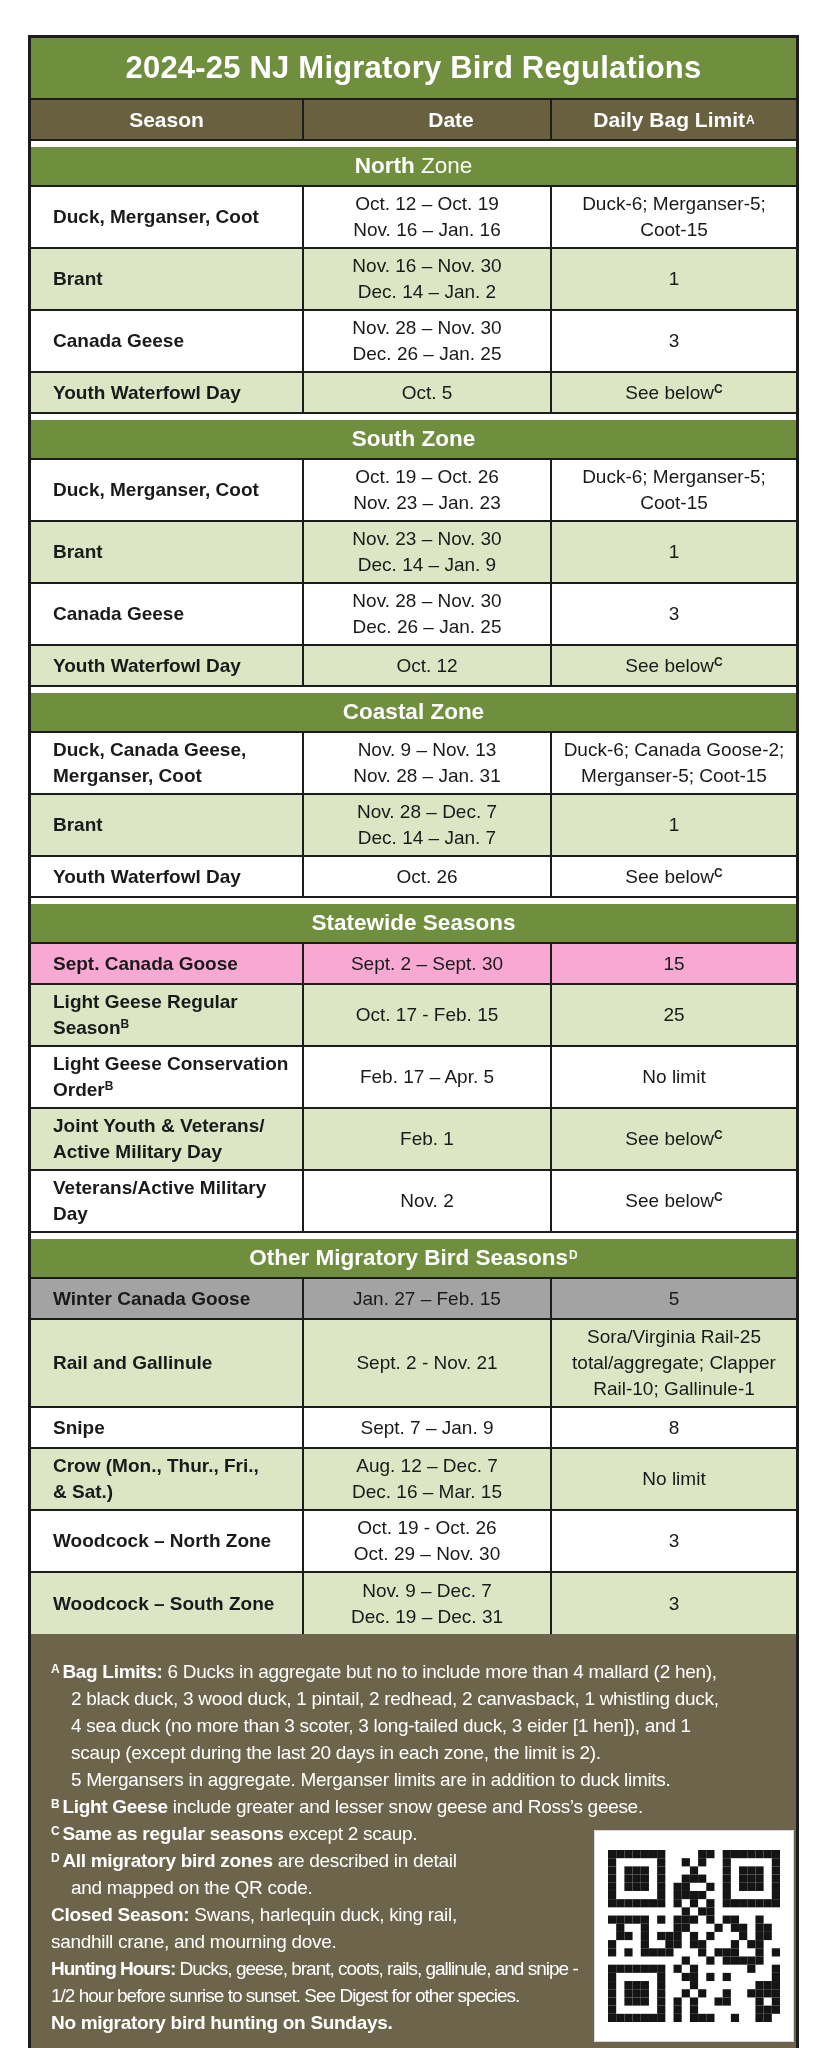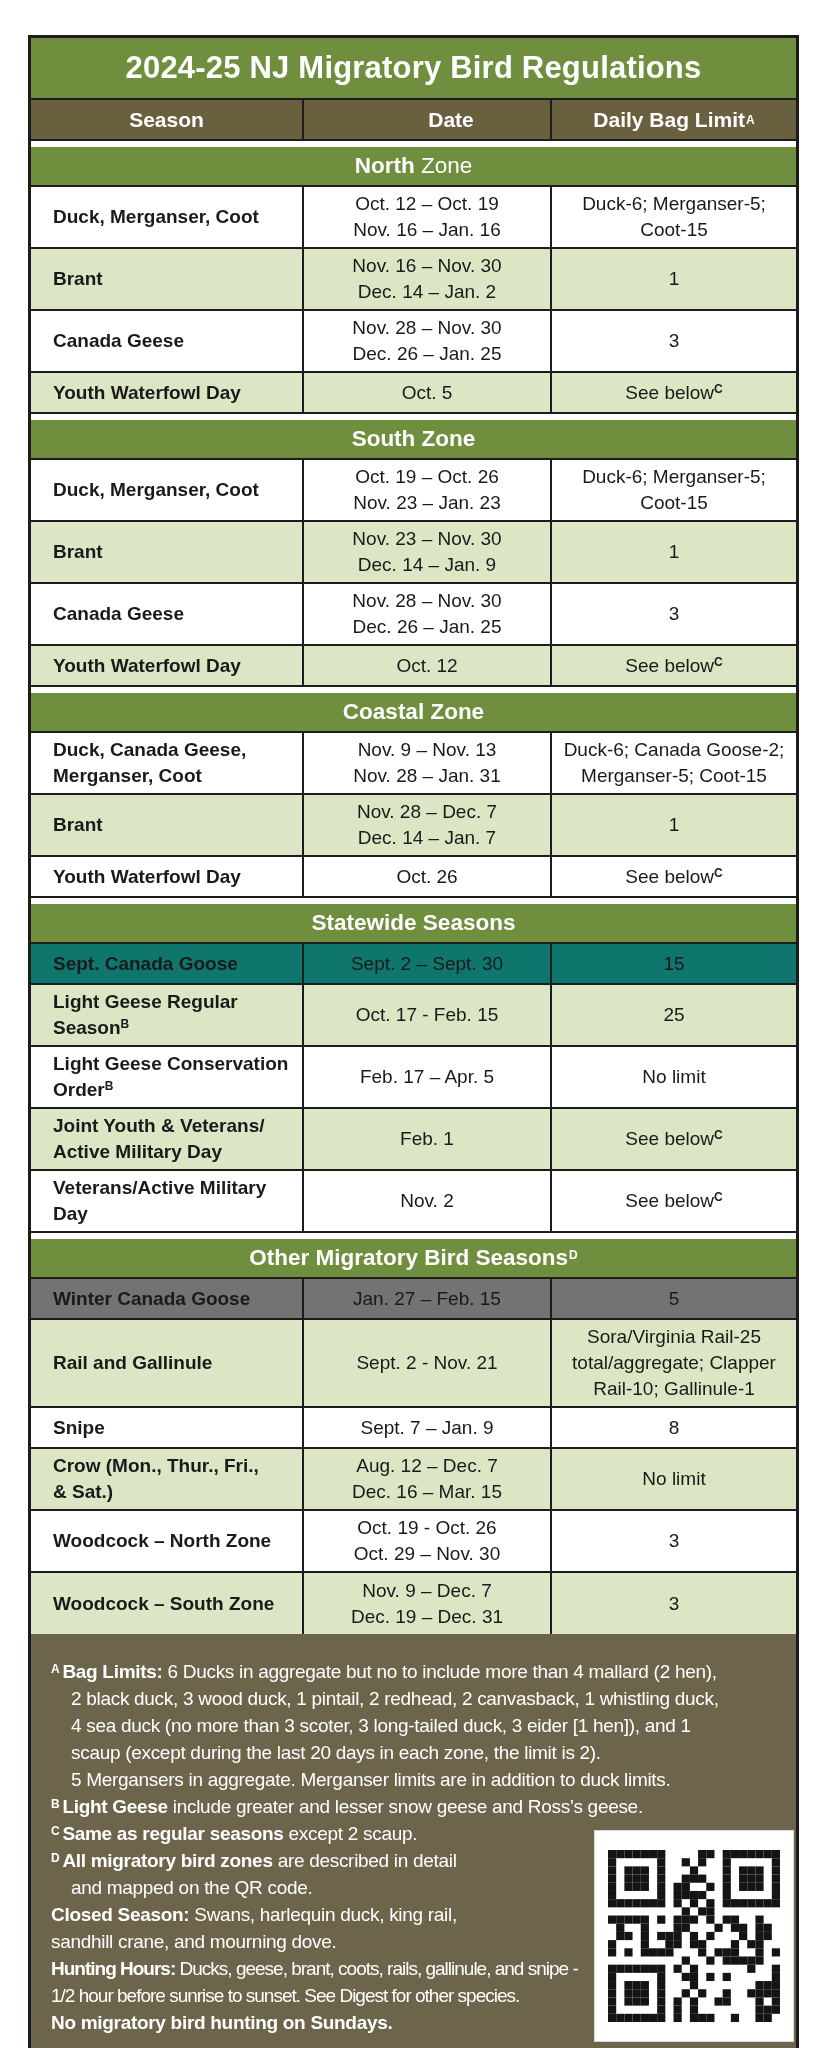--- a/index.html
+++ b/index.html
@@ -278,21 +278,21 @@
           <div class="season-line">Youth Waterfowl Day</div>
         </div>
         <div class="cell date-cell c2">
           <div class="date-line">Oct. 26</div>
         </div>
         <div class="cell limit-cell c3">
           <div class="limit-wrap"><span class="limit-text">See below</span><sup class="cell-sup">C</sup></div>
         </div>
       </div>
       <div class="zone-band"><span class="zb">Statewide Seasons</span></div>
-      <div class="data-row" style="background: #0f766e; min-height: 41px;">
+      <div class="data-row" style="background: #f9a8d4; min-height: 41px;">
         <div class="cell season-cell c1">
           <div class="season-line">Sept. Canada Goose</div>
         </div>
         <div class="cell date-cell c2">
           <div class="date-line">Sept. 2 – Sept. 30</div>
         </div>
         <div class="cell limit-cell c3">
           <div class="limit-wrap"><span class="limit-text">15</span></div>
         </div>
       </div>
@@ -338,21 +338,21 @@
           <div class="season-line">Day</div>
         </div>
         <div class="cell date-cell c2">
           <div class="date-line">Nov. 2</div>
         </div>
         <div class="cell limit-cell c3">
           <div class="limit-wrap"><span class="limit-text">See below</span><sup class="cell-sup">C</sup></div>
         </div>
       </div>
       <div class="zone-band"><span class="zb">Other Migratory Bird Seasons</span><span class="sup">D</span></div>
-      <div class="data-row" style="background: #737373; min-height: 41px;">
+      <div class="data-row" style="background: #a3a3a3; min-height: 41px;">
         <div class="cell season-cell c1">
           <div class="season-line">Winter Canada Goose</div>
         </div>
         <div class="cell date-cell c2">
           <div class="date-line">Jan. 27 – Feb. 15</div>
         </div>
         <div class="cell limit-cell c3">
           <div class="limit-wrap"><span class="limit-text">5</span></div>
         </div>
       </div>

